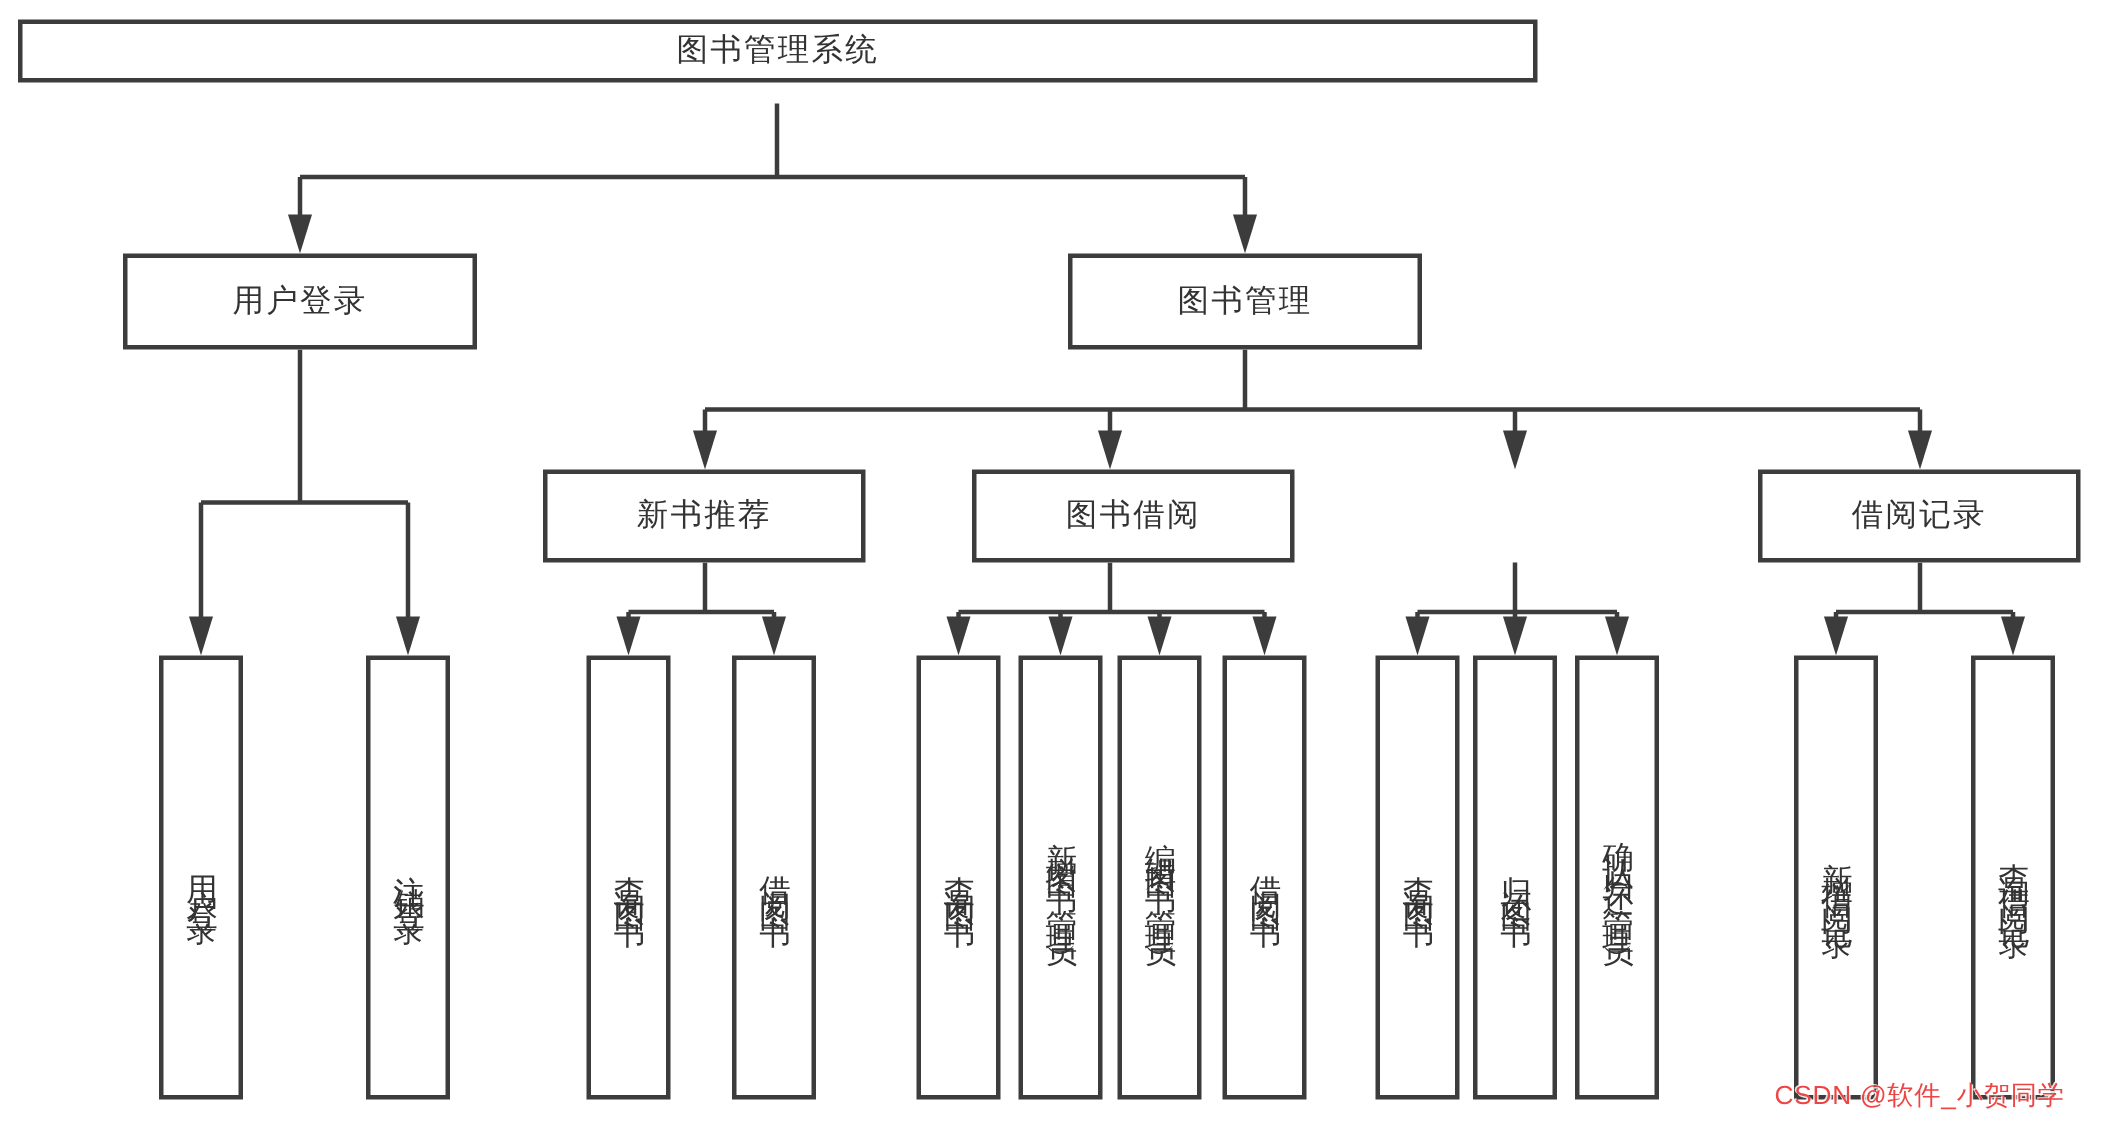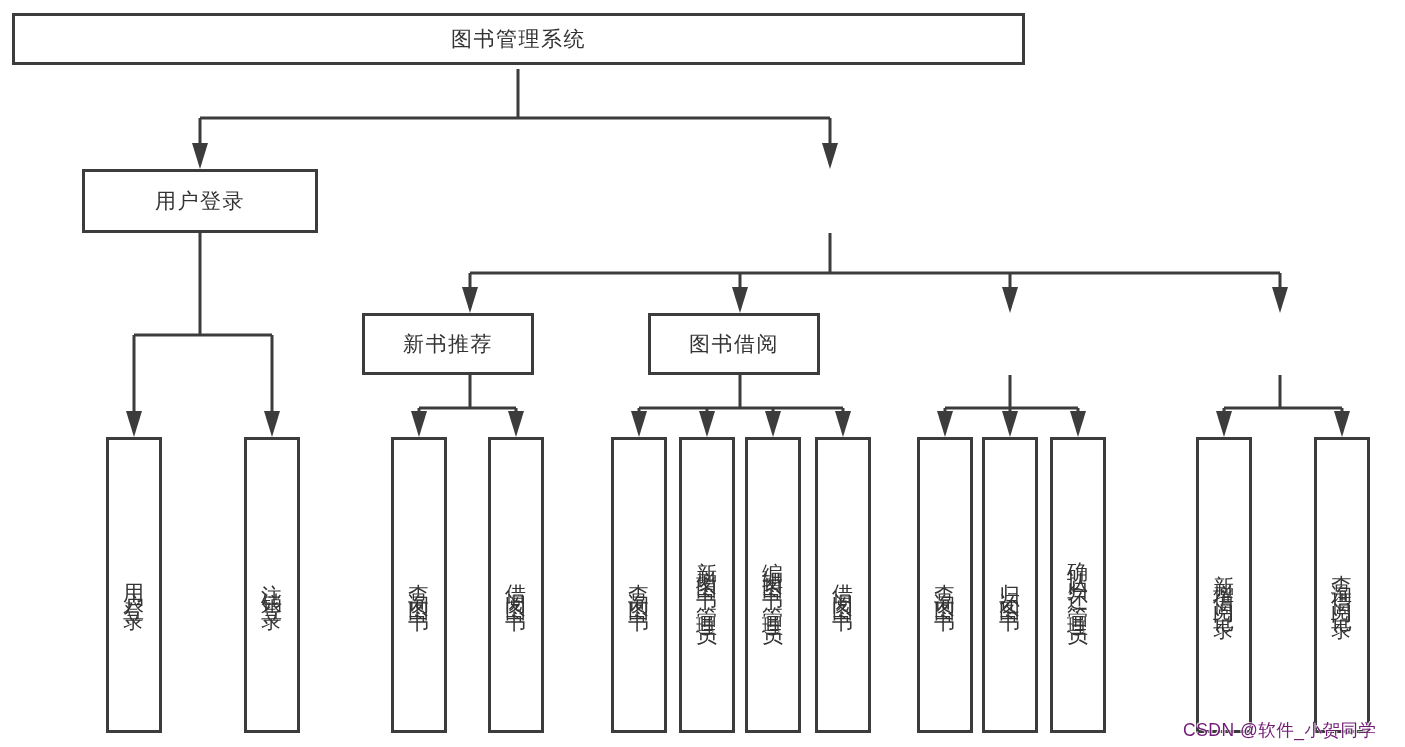--- a/index.html
+++ b/index.html
@@ -22,40 +22,40 @@
     letter-spacing:1.5px;
     text-align:center;
     line-height:1.2;
   }
   .vnode{
     writing-mode:vertical-rl;
     letter-spacing:9px;
     font-size:21px;
   }
   
-  .n-root{left:12px;top:13px;width:1013px;height:52px;}
+  .n-root{left:12px;top:13px;width:1013px;height:42px;}
   
   .n-userlogin{left:82px;top:169px;width:236px;height:64px;}
   .n-bookmgmt{left:712px;top:169px;width:236px;height:64px;}
   
-  .n-l3{top:313px;width:172px;height:62px;}
+  .n-l3{top:313px;width:215px;height:62px;}
   .n-newbook{left:362px;}
   .n-borrowmod{left:632px;margin-left:16px;}
   .n-current{left:902px;}
   .n-records{left:1172px;}
   
   .leaf{top:437px;width:56px;height:296px;}
   .lf1{left:106px;}  .lf2{left:244px;}
   .lf3{left:391px;}  .lf4{left:488px;}
   .lf5{left:611px;}  .lf6{left:679px;}  .lf7{left:745px;}  .lf8{left:815px;}
   .lf9{left:917px;}  .lf10{left:982px;} .lf11{left:1050px;}
   .lf12{left:1196px;}.lf13{left:1314px;}
   #watermark{
     position:absolute;left:1183px;top:718px;
-    font-size:17.5px;color:#701a75;letter-spacing:0.5px;
+    font-size:17.5px;color:#ef4444;letter-spacing:0.5px;
     white-space:nowrap;
     text-shadow:1px 1px 0 rgba(255,255,255,.85),-1px -1px 0 rgba(255,255,255,.85);
   }
 </style>
 </head>
 <body>
 
 <div id="canvas">
 
   <svg id="connectors" viewBox="0 0 1405 747" xmlns="http://www.w3.org/2000/svg">
@@ -97,23 +97,25 @@
       <polygon points="1002,411 1018,411 1010,437"></polygon>
       <polygon points="1070,411 1086,411 1078,437"></polygon>
       <polygon points="1216,411 1232,411 1224,437"></polygon>
       <polygon points="1334,411 1350,411 1342,437"></polygon>
     </g>
   </svg>
 
   <div class="node n-root">图书管理系统</div>
 
   <div class="node n-userlogin">用户登录</div>
+  <div class="node n-bookmgmt">图书管理</div>
 
   <div class="node n-l3 n-newbook">新书推荐</div>
   <div class="node n-l3 n-borrowmod">图书借阅</div>
+  <div class="node n-l3 n-records">借阅记录</div>
 
   <div class="node vnode leaf lf1">用户登录</div>
   <div class="node vnode leaf lf2">注销登录</div>
 
   <div class="node vnode leaf lf3">查询图书</div>
   <div class="node vnode leaf lf4">借阅图书</div>
 
   <div class="node vnode leaf lf5">查询图书</div>
   <div class="node vnode leaf lf6">新增图书（管理员）</div>
   <div class="node vnode leaf lf7">编辑图书（管理员）</div>

